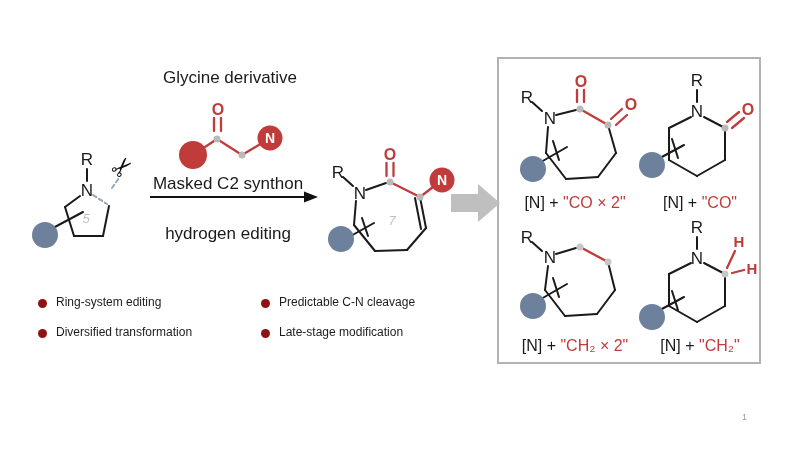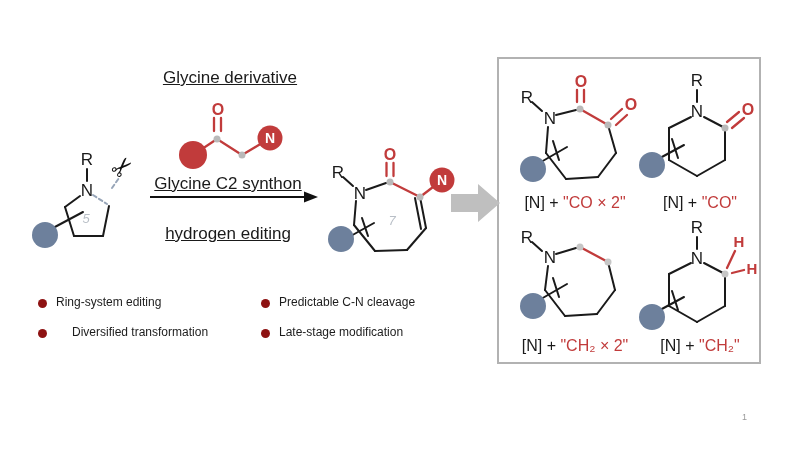--- a/index.html
+++ b/index.html
@@ -1,19 +1,19 @@
 <!DOCTYPE html>
 <html><head>
 <meta charset="utf-8">
 <style>
   html,body{margin:0;padding:0;background:#fff;}
   .slide{position:relative;width:800px;height:450px;background:#ffffff;overflow:hidden;
          font-family:"Liberation Sans",sans-serif;color:#1a1a1a;}
   .abs{position:absolute;}
-  .ctr{text-align:center;text-decoration:underline;}
+  .ctr{text-align:center;}
   .lbl{font-size:17px;line-height:1.15;color:#1a1a1a;white-space:nowrap;}
   svg text{font-family:"Liberation Sans",sans-serif;}
   .atom{font-size:17px;fill:#1a1a1a;}
   .atom-red{font-size:16px;fill:#c13b3b;font-weight:bold;}
   .atom-h{font-size:15px;fill:#c13b3b;font-weight:bold;}
   .ball-n{font-size:14px;fill:#ffffff;font-weight:bold;}
   .ringnum{font-size:13px;font-style:italic;fill:#b9bfc7;}
   .bond{stroke:#1a1a1a;stroke-width:2;fill:none;stroke-linecap:round;}
   .bond-red{stroke:#c13b3b;stroke-width:2.3;fill:none;stroke-linecap:round;}
   .bond-dash{stroke:#97a5b8;stroke-width:2;fill:none;stroke-dasharray:4 3;stroke-linecap:round;}
@@ -60,21 +60,21 @@
     <line class="bond" x1="46" y1="96" x2="75" y2="96"></line>
     <line class="bond" x1="75" y1="96" x2="81" y2="66"></line>
     <line class="bond-dash" x1="65" y1="55" x2="79" y2="64"></line>
     <line class="bond-dash" x1="84" y1="48" x2="91" y2="38"></line>
     <text class="scissors" x="95" y="36" text-anchor="middle" transform="rotate(-45 95 28)">✂</text>
     <text class="ringnum" x="58" y="83" text-anchor="middle">5</text>
     <line class="bond" x1="25" y1="88" x2="55" y2="72"></line>
     <circle class="ball-slate" cx="17" cy="95" r="13"></circle>
   </svg>
 
-  <div class="abs lbl ctr" style="left:148px;top:174px;width:160px;">Glycine C2 synthon</div>
+  <div class="abs lbl ctr" style="left:148px;top:174px;width:160px;">Masked C2 synthon</div>
   <svg class="abs" style="left:148px;top:190px;" width="172" height="14" viewBox="0 0 172 14">
     <line x1="2" y1="7" x2="158" y2="7" stroke="#111" stroke-width="2.2"></line>
     <polygon points="156,1.5 170,7 156,12.5" fill="#111"></polygon>
   </svg>
   <div class="abs lbl ctr" style="left:148px;top:224px;width:160px;">hydrogen editing</div>
 
   <svg class="abs" style="left:322px;top:142px;" width="146" height="122" viewBox="0 0 146 122">
     <text class="atom" x="16" y="36" text-anchor="middle">R</text>
     <line class="bond" x1="21" y1="35" x2="31" y2="44"></line>
     <text class="atom" x="38" y="57" text-anchor="middle">N</text>
@@ -197,21 +197,21 @@
     </svg>
     <div class="caption" style="left:141px;top:278px;width:120px;">
       <span>[N] + </span><span class="red">"CH₂"</span>
     </div>
   </div>
 
   <div class="bullet-item" style="left:38px;top:295px;">
     <span class="bullet-dot"></span>
     <span class="bullet-label">Ring-system editing</span>
   </div>
-  <div class="bullet-item" style="left:38px;top:325px;gap:16px;">
+  <div class="bullet-item" style="left:38px;top:325px;">
     <span class="bullet-dot"></span>
     <span class="bullet-label">Diversified transformation</span>
   </div>
   <div class="bullet-item" style="left:261px;top:295px;">
     <span class="bullet-dot"></span>
     <span class="bullet-label">Predictable C-N cleavage</span>
   </div>
   <div class="bullet-item" style="left:261px;top:325px;">
     <span class="bullet-dot"></span>
     <span class="bullet-label">Late-stage modification</span>

